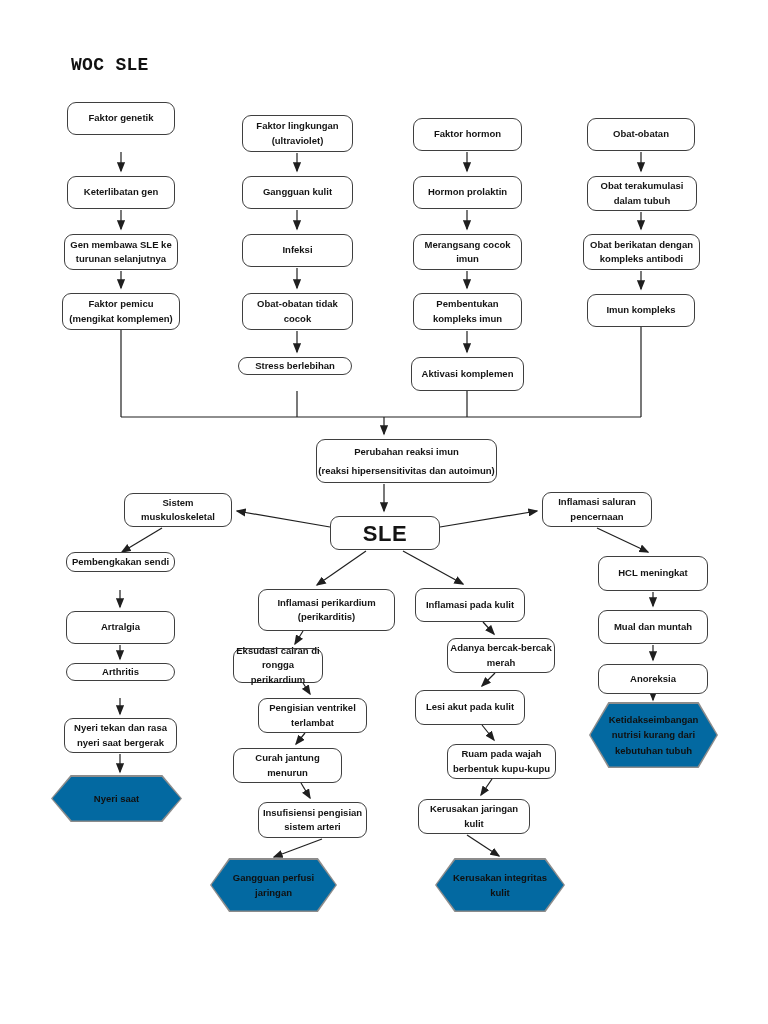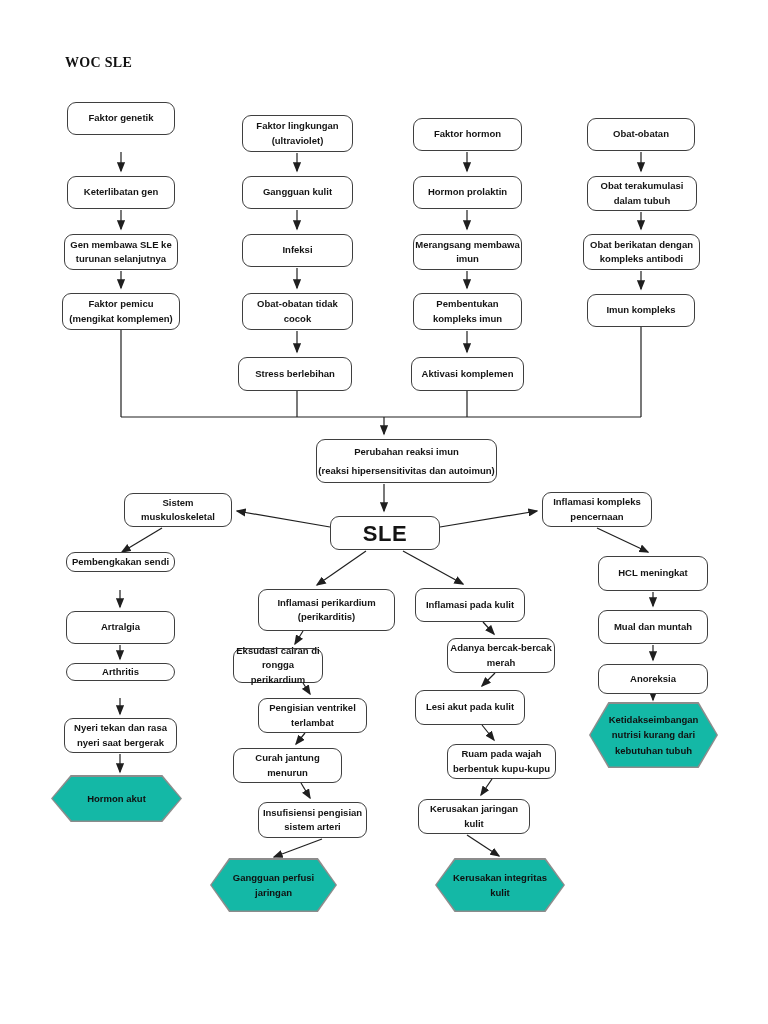--- a/index.html
+++ b/index.html
@@ -4,23 +4,23 @@
 <style>
   html,body{margin:0;padding:0;background:#ffffff;}
   .page{
     position:relative;
     width:768px;height:1024px;
     background:#ffffff;
     font-family:"Liberation Sans", sans-serif;
     overflow:hidden;
   }
   .title{
-    position:absolute;left:65px;top:55px;
-    font-family:Liberation Serif, serif;
-    font-weight:bold;font-size:14px;color:#111;
+    position:absolute;left:71px;top:55px;
+    font-family:Liberation Mono, monospace;
+    font-weight:bold;font-size:18px;color:#111;
     letter-spacing:0.3px;
   }
   .connectors{position:absolute;left:0;top:0;}
   .node{
     position:absolute;
     background:#ffffff;
     border:1.4px solid #3f3f3f;
     border-radius:9px;
     display:flex;align-items:center;justify-content:center;
     text-align:center;
@@ -34,21 +34,21 @@
   .node.spread{line-height:2.0;margin-left:24px;}
   .hex{
     position:absolute;
     clip-path:polygon(0% 50%, 15% 0%, 85% 0%, 100% 50%, 85% 100%, 15% 100%);
     background:#8c8c8c;
     z-index:2;
   }
   .hex-inner{
     position:absolute;inset:1.5px;
     clip-path:polygon(0% 50%, 15% 0%, 85% 0%, 100% 50%, 85% 100%, 15% 100%);
-    background:#14b8a6;
+    background:#0369a1;
     display:flex;align-items:center;justify-content:center;
     text-align:center;
     font-weight:bold;font-size:9.5px;line-height:1.6;
     color:#101010;white-space:pre-line;
   }
   line, polyline{stroke:#1f1f1f;stroke-width:1.2;}
 </style>
 </head>
 <body>
 
@@ -124,52 +124,52 @@
 turunan selanjutnya</div>
   <div class="node" style="left:62px;top:293px;width:118px;height:37px">Faktor pemicu
 (mengikat komplemen)</div>
 
   <div class="node" style="left:242px;top:115px;width:111px;height:37px">Faktor lingkungan
 (ultraviolet)</div>
   <div class="node" style="left:242px;top:176px;width:111px;height:33px">Gangguan kulit</div>
   <div class="node" style="left:242px;top:234px;width:111px;height:33px">Infeksi</div>
   <div class="node" style="left:242px;top:293px;width:111px;height:37px">Obat-obatan tidak
 cocok</div>
-  <div class="node" style="left:238px;top:357px;width:114px;height:34px">Stress berlebihan</div>
+  <div class="node" style="left:238px;top:357px;width:114px;height:18px">Stress berlebihan</div>
 
   <div class="node" style="left:413px;top:118px;width:109px;height:33px">Faktor hormon</div>
   <div class="node" style="left:413px;top:176px;width:109px;height:33px">Hormon prolaktin</div>
-  <div class="node" style="left:413px;top:234px;width:109px;height:36px">Merangsang membawa
+  <div class="node" style="left:413px;top:234px;width:109px;height:36px">Merangsang cocok
 imun</div>
   <div class="node" style="left:413px;top:293px;width:109px;height:37px">Pembentukan
 kompleks imun</div>
   <div class="node" style="left:411px;top:357px;width:113px;height:34px">Aktivasi komplemen</div>
 
   <div class="node" style="left:587px;top:118px;width:108px;height:33px">Obat-obatan</div>
   <div class="node" style="left:587px;top:176px;width:110px;height:35px">Obat terakumulasi
 dalam tubuh</div>
   <div class="node" style="left:583px;top:234px;width:117px;height:36px">Obat berikatan dengan
 kompleks antibodi</div>
   <div class="node" style="left:587px;top:294px;width:108px;height:33px">Imun kompleks</div>
 
   <div class="node spread" style="left:292px;top:439px;width:181px;height:44px">Perubahan reaksi imun
 (reaksi hipersensitivitas dan autoimun)</div>
   <div class="node sle-box" style="left:330px;top:516px;width:110px;height:34px">SLE</div>
   <div class="node" style="left:124px;top:493px;width:108px;height:34px">Sistem
 muskuloskeletal</div>
-  <div class="node" style="left:542px;top:492px;width:110px;height:35px">Inflamasi kompleks
+  <div class="node" style="left:542px;top:492px;width:110px;height:35px">Inflamasi saluran
 pencernaan</div>
 
   <div class="node" style="left:66px;top:552px;width:109px;height:20px">Pembengkakan sendi</div>
   <div class="node" style="left:66px;top:611px;width:109px;height:33px">Artralgia</div>
   <div class="node" style="left:66px;top:663px;width:109px;height:18px">Arthritis</div>
   <div class="node" style="left:64px;top:718px;width:113px;height:35px">Nyeri tekan dan rasa
 nyeri saat bergerak</div>
   <div class="hex" style="left:51px;top:775px;width:131px;height:47px">
-    <div class="hex-inner">Hormon akut</div>
+    <div class="hex-inner">Nyeri saat</div>
   </div>
 
   <div class="node" style="left:258px;top:589px;width:137px;height:42px">Inflamasi perikardium
 (perikarditis)</div>
   <div class="node" style="left:233px;top:648px;width:90px;height:35px">Eksudasi cairan di
 rongga perikardium</div>
   <div class="node" style="left:258px;top:698px;width:109px;height:35px">Pengisian ventrikel
 terlambat</div>
   <div class="node" style="left:233px;top:748px;width:109px;height:35px">Curah jantung
 menurun</div>

